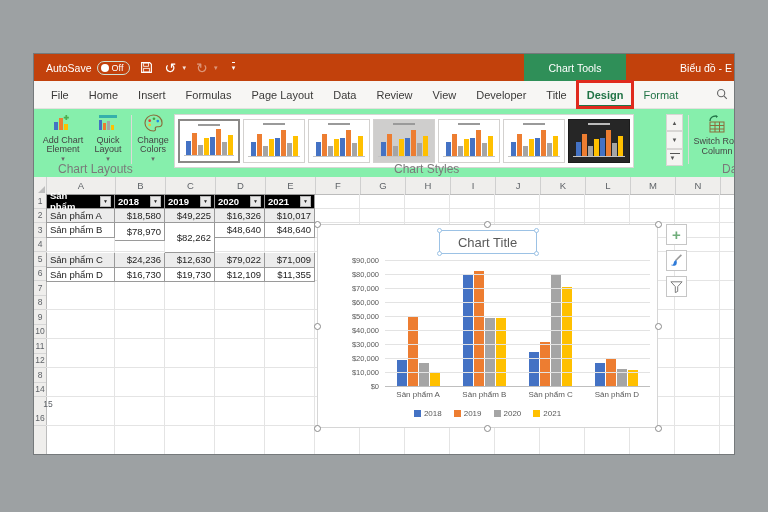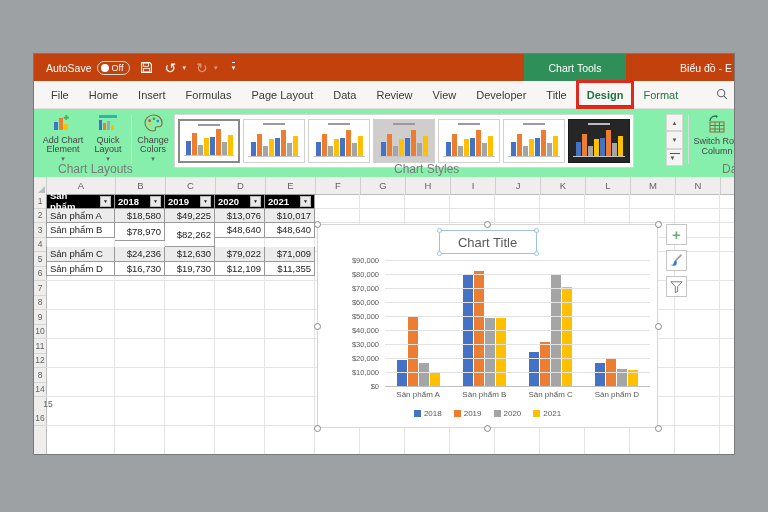--- a/index.html
+++ b/index.html
@@ -402,27 +402,27 @@
             </div>
             <div class="tcell head" style="width: 50px; height: 14.5px;">
               <span>2021</span>
               <span class="filterbtn">▼</span>
             </div>
           </div>
           <div class="trow">
             <div class="tcell band" style="width: 69px; height: 14.5px;">Sản phẩm A</div>
             <div class="tcell num band" style="width: 50px; height: 14.5px;">$18,580</div>
             <div class="tcell num band" style="width: 50px; height: 14.5px;">$49,225</div>
-            <div class="tcell num band" style="width: 50px; height: 14.5px;">$13,076</div>
+            <div class="tcell num band" style="width: 50px; height: 14.5px;">$16,326</div>
             <div class="tcell num band" style="width: 50px; height: 14.5px;">$10,017</div>
           </div>
           <div class="trow">
             <div class="tcell" style="width: 69px; height: 14.5px;">Sản phẩm B</div>
             <div class="tcell num" style="width: 50px; height: 18px;">$78,970</div>
-            <div class="tcell num" style="width: 50px; height: 24px;">$82,262</div>
+            <div class="tcell num" style="width: 50px; height: 30px;">$82,262</div>
             <div class="tcell num" style="width: 50px; height: 14.5px;">$48,640</div>
             <div class="tcell num" style="width: 50px; height: 14.5px;">$48,640</div>
           </div>
           <div class="trow">
             <div class="tcell band" style="width: 69px; height: 14.5px;">Sản phẩm C</div>
             <div class="tcell num band" style="width: 50px; height: 14.5px;">$24,236</div>
             <div class="tcell num band" style="width: 50px; height: 14.5px;">$12,630</div>
             <div class="tcell num band" style="width: 50px; height: 14.5px;">$79,022</div>
             <div class="tcell num band" style="width: 50px; height: 14.5px;">$71,009</div>
           </div>

